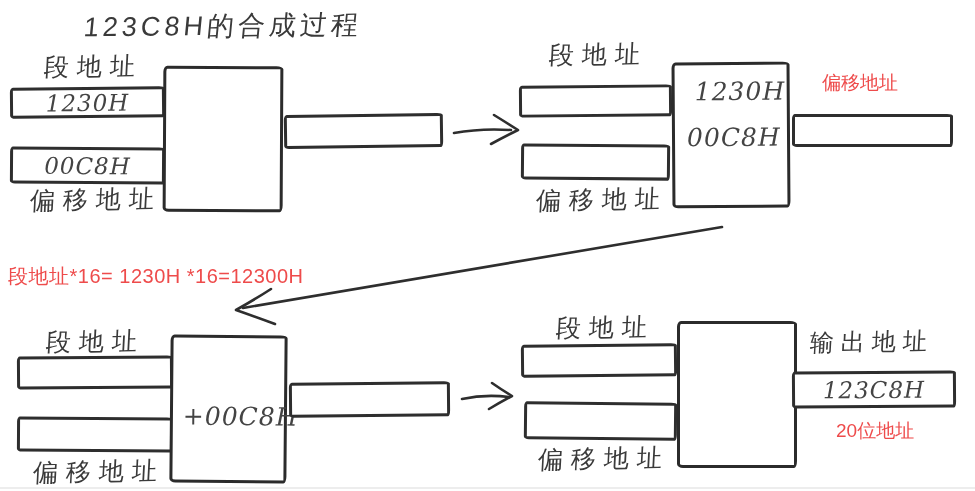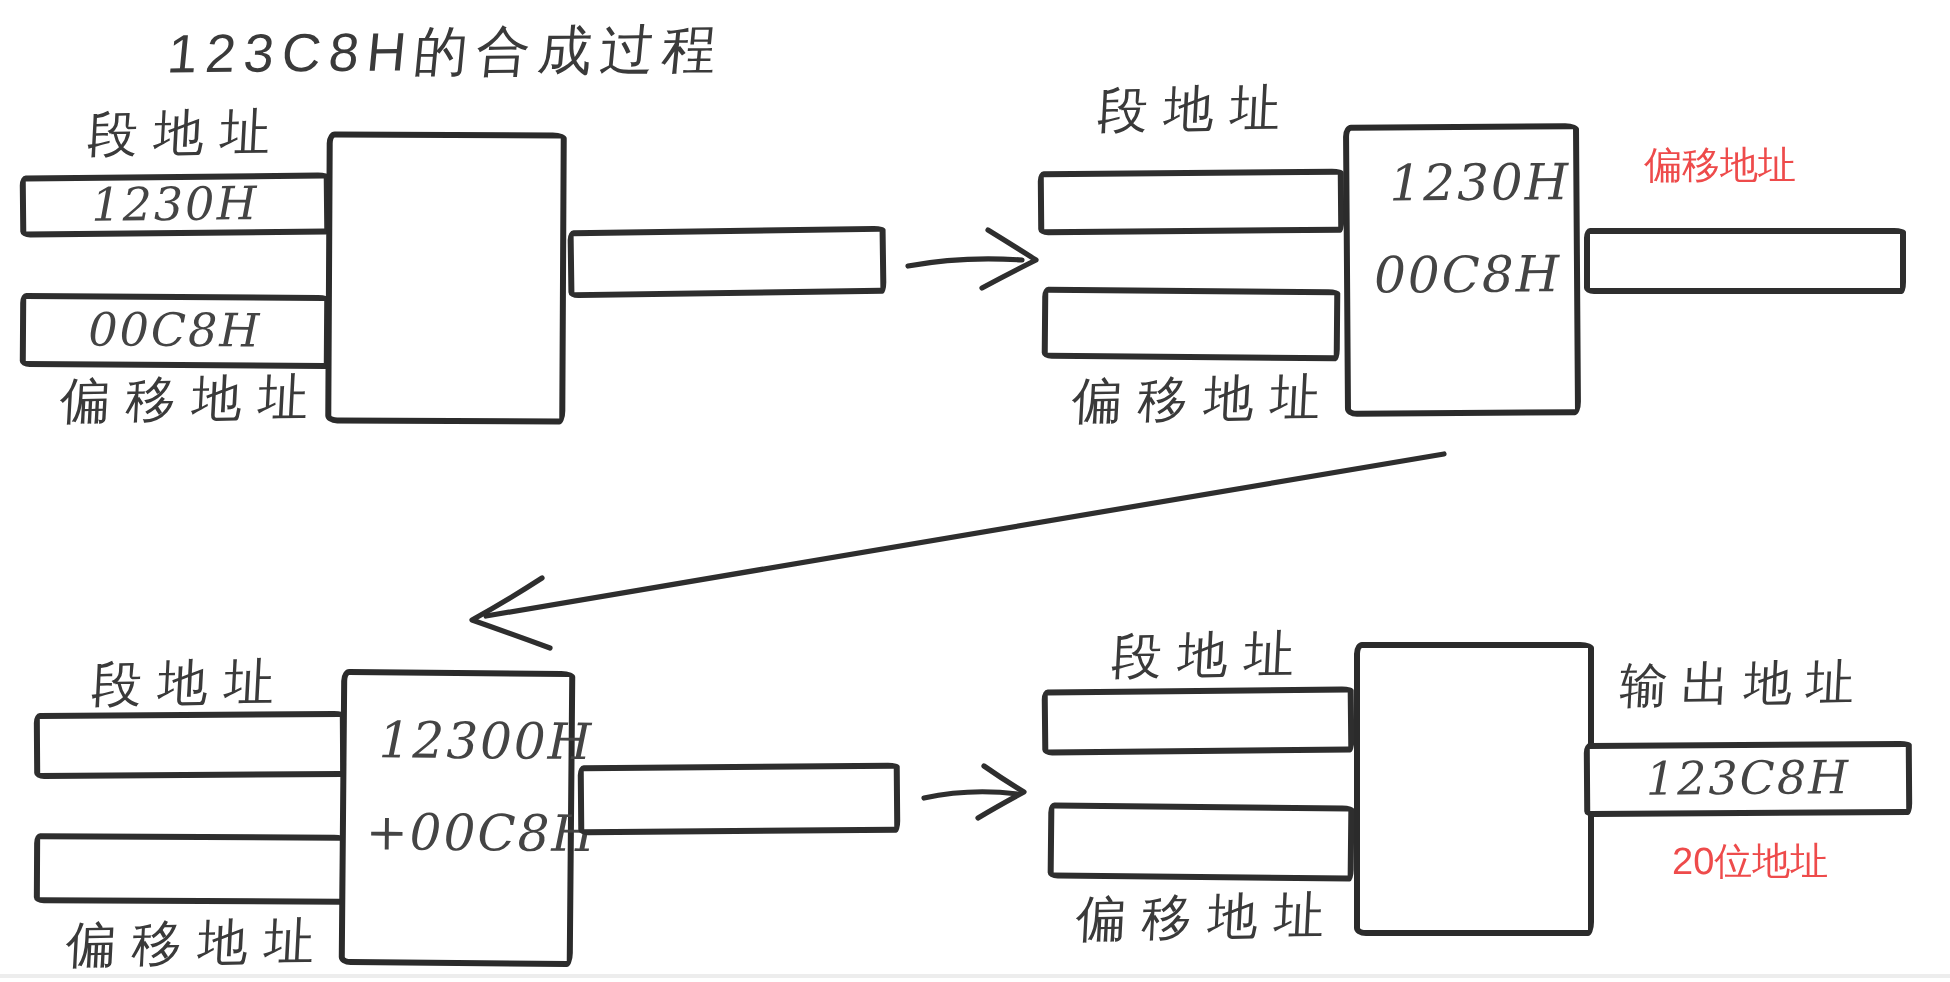--- a/index.html
+++ b/index.html
@@ -106,28 +106,28 @@
     <div class="bus offset-bus"></div>
     <div class="cjk-label offset-label">偏移地址</div>
     <div class="adder-box">
       <span class="hexval box-line1">1230H</span>
       <span class="hexval box-line2">00C8H</span>
     </div>
     <div class="red-note annotation">偏移地址</div>
     <div class="bus out-bus"></div>
   </div>
 
+  <div class="red-note formula">段地址*16= 1230H *16=12300H</div>
 
   <div class="d3">
     <div class="cjk-label seg-label">段地址</div>
     <div class="bus seg-bus"></div>
     <div class="bus offset-bus"></div>
     <div class="cjk-label offset-label">偏移地址</div>
     <div class="adder-box">
-      <span class="hexval box-line1">12300H</span>
       <span class="hexval box-line2">+00C8H</span>
     </div>
     <div class="bus out-bus"></div>
   </div>
 
   <div class="d4">
     <div class="cjk-label seg-label">段地址</div>
     <div class="bus seg-bus"></div>
     <div class="bus offset-bus"></div>
     <div class="cjk-label offset-label">偏移地址</div>

